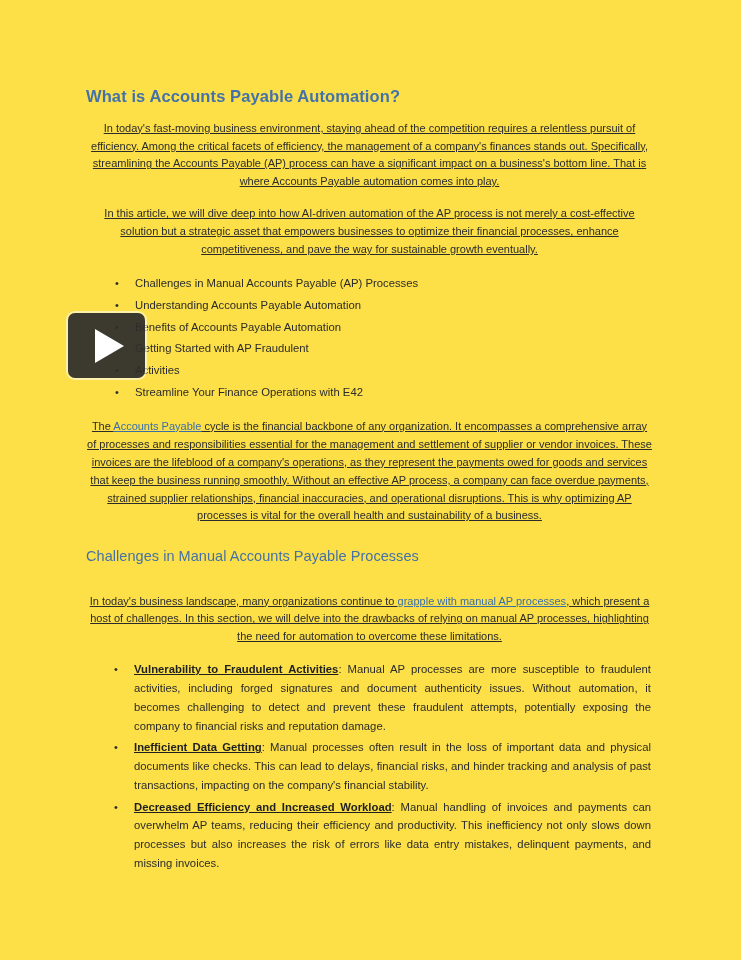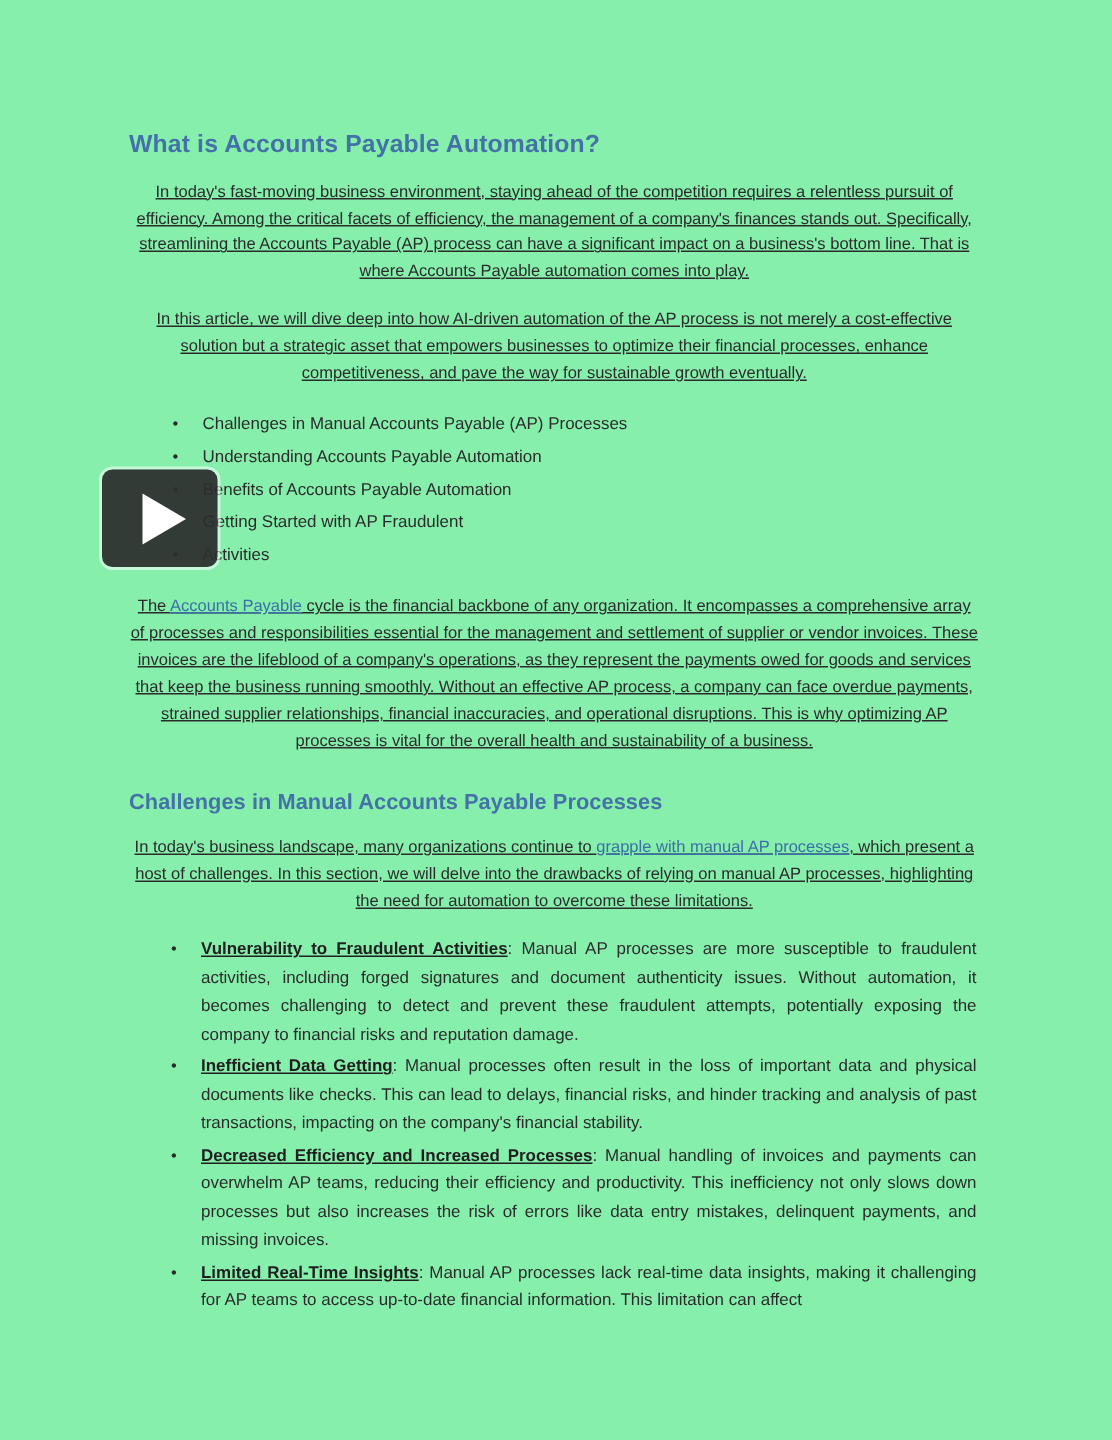--- a/index.html
+++ b/index.html
@@ -4,21 +4,21 @@
 <style>
   html, body {
     margin: 0;
     padding: 0;
     background: #ffffff;
   }
   .page {
     position: relative;
     width: 741px;
     height: 960px;
-    background: #86efac;
+    background: #fde047;
     font-family: "Liberation Sans", sans-serif;
     overflow: hidden;
     box-sizing: border-box;
   }
   .content {
     position: absolute;
     left: 86px;
     top: 86px;
     width: 567px;
   }
@@ -27,22 +27,22 @@
     color: #4472a8;
     font-size: 16.5px;
     font-weight: bold;
     margin: 0 0 13px 0;
     letter-spacing: 0.1px;
     line-height: 1.25;
   }
   h2.doc-heading {
     color: #4472a8;
     font-size: 14.5px;
-    font-weight: bold;
-    margin: 22px 0 13px 0;
+    font-weight: normal;
+    margin: 22px 0 27px 0;
     letter-spacing: 0.05px;
     line-height: 1.25;
   }
   p.body-text {
     color: #2b2b2b;
     font-size: 11px;
     line-height: 1.63;
     margin: 0 0 14px 0;
     text-align: center;
     text-decoration: underline;
@@ -143,33 +143,33 @@
 
     <p class="body-text">In this article, we will dive deep into how AI-driven automation of the AP process is not merely a cost-effective solution but a strategic asset that empowers businesses to optimize their financial processes, enhance competitiveness, and pave the way for sustainable growth eventually.</p>
 
 
     <ul class="toc-list">
       <li><span>Challenges in Manual Accounts Payable (AP) Processes</span></li>
       <li><span>Understanding Accounts Payable Automation</span></li>
       <li><span>Benefits of Accounts Payable Automation</span></li>
       <li><span>Getting Started with AP Fraudulent</span></li>
       <li><span>Activities</span></li>
+      <li><span>Streamline Your Finance Operations with E42</span></li>
     </ul>
 
     <p class="body-text"><span>The </span><a class="doc-link" href="#">Accounts Payable</a><span> cycle is the financial backbone of any organization. It encompasses a comprehensive array of processes and responsibilities essential for the management and settlement of supplier or vendor invoices. These invoices are the lifeblood of a company's operations, as they represent the payments owed for goods and services that keep the business running smoothly. Without an effective AP process, a company can face overdue payments, strained supplier relationships, financial inaccuracies, and operational disruptions. This is why optimizing AP processes is vital for the overall health and sustainability of a business.</span></p>
 
     <h2 class="doc-heading">Challenges in Manual Accounts Payable Processes</h2>
 
     <p class="body-text"><span>In today's business landscape, many organizations continue to </span><a class="doc-link" href="#">grapple with manual AP processes</a><span>, which present a host of challenges. In this section, we will delve into the drawbacks of relying on manual AP processes, highlighting the need for automation to overcome these limitations.</span></p>
 
     <ul class="challenge-list">
       <li><span class="term">Vulnerability to Fraudulent Activities</span><span>: Manual AP processes are more susceptible to fraudulent activities, including forged signatures and document authenticity issues. Without automation, it becomes challenging to detect and prevent these fraudulent attempts, potentially exposing the company to financial risks and reputation damage.</span></li>
       <li><span class="term">Inefficient Data Getting</span><span>:  Manual processes often result in the loss of important data and physical documents like checks. This can lead to delays, financial risks, and hinder tracking and analysis of past transactions, impacting on the company's financial stability.</span></li>
-      <li><span class="term">Decreased Efficiency and Increased Processes</span><span>: Manual handling of invoices and payments can overwhelm AP teams, reducing their efficiency and productivity. This inefficiency not only slows down processes but also increases the risk of errors like data entry mistakes, delinquent payments, and missing invoices.</span></li>
-      <li><span class="term">Limited Real-Time Insights</span><span>: Manual AP processes lack real-time data insights, making it challenging for AP teams to access up-to-date financial information. This limitation can affect</span></li>
+      <li><span class="term">Decreased Efficiency and Increased Workload</span><span>: Manual handling of invoices and payments can overwhelm AP teams, reducing their efficiency and productivity. This inefficiency not only slows down processes but also increases the risk of errors like data entry mistakes, delinquent payments, and missing invoices.</span></li>
     </ul>
 
   </div>
 
   <div class="play-overlay" title="Play video">
     <div class="play-triangle"></div>
   </div>
 </div>
 
 </body></html>

